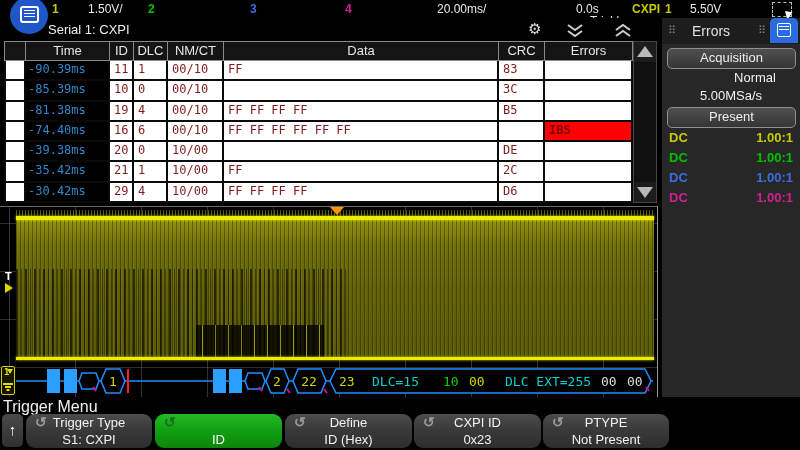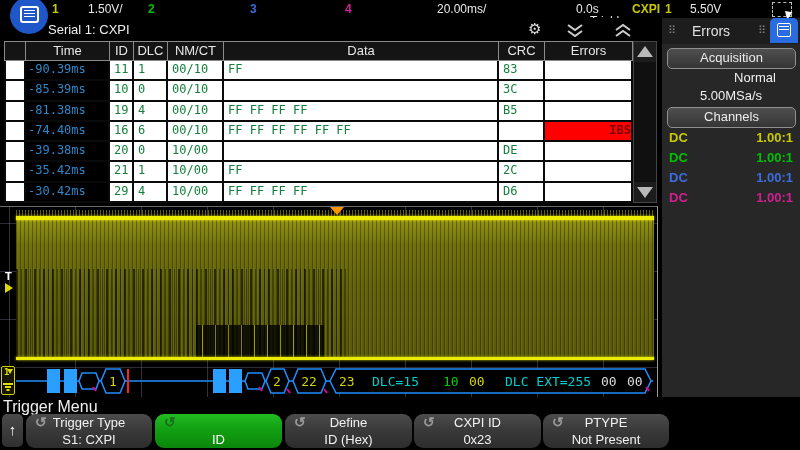--- a/index.html
+++ b/index.html
@@ -30,26 +30,26 @@
   #chev-up{left:612px;top:5px;}
 
   #stable{position:absolute;left:4px;top:23px;width:629px;height:162px;display:flex;flex-direction:column;
           font-family:"DejaVu Sans Mono",monospace;font-size:12px;}
   .trow{display:flex;flex:1;}
   .trow.head{flex:0 0 20px;font-family:"Liberation Sans",sans-serif;font-size:13px;}
   .tc{box-sizing:border-box;overflow:hidden;white-space:nowrap;}
   .head .tc{background:#141414;color:#e6e6e6;border:1px solid #8a8a8a;border-left-width:0;
             text-align:center;line-height:18px;}
   .head .tc.c0{border-left-width:1px;}
-  .body .tc{background:#fff;color:#15803d;border-right:2px solid #0a0a0a;border-bottom:2px solid #0a0a0a;
+  .body .tc{background:#fff;color:#7f1d1d;border-right:2px solid #0a0a0a;border-bottom:2px solid #0a0a0a;
             padding:1px 0 0 4px;}
   .body .tc.c0{border-left:2px solid #0a0a0a;}
   .body .tc.c1{background:#000;color:#2f86c8;padding-left:2px;}
   .c0{width:22px;} .c1{width:84px;} .c2{width:24px;} .c3{width:34px;} .c4{width:56px;}
-  .c5{width:275px;} .c6{width:46px;} .c7{width:88px;text-align:right;}
+  .c5{width:275px;} .c6{width:46px;} .c7{width:88px;}
   .tc.err-on{background:#f00 !important;color:#7a0000 !important;font-weight:bold;}
 
   #vscroll{position:absolute;left:633px;top:23px;width:24px;height:162px;background:#101010;border:1px solid #444;box-sizing:border-box;}
   .sbtn{position:absolute;left:0;width:22px;height:20px;background:#1c1c1c;}
   .sbtn .tri-up{position:absolute;left:3px;top:4px;width:0;height:0;border-left:8px solid transparent;
        border-right:8px solid transparent;border-bottom:11px solid #b9b9b9;}
   .sbtn .tri-dn{position:absolute;left:3px;top:5px;width:0;height:0;border-left:8px solid transparent;
        border-right:8px solid transparent;border-top:11px solid #b9b9b9;}
   #sb-up{top:0;} #sb-dn{bottom:0;}
 
@@ -273,21 +273,21 @@
       <div id="sb-tab">
         <div class="doc">
             <i></i>
             <i></i>
           </div>
       </div>
     </div>
     <div class="sb-btn" style="top:30px;">Acquisition</div>
     <div class="sb-text" style="top:52px;margin-left:24px;">Normal</div>
     <div class="sb-text" style="top:70px;">5.00MSa/s</div>
-    <div class="sb-btn" style="top:89px;">Channels</div>
+    <div class="sb-btn" style="top:89px;">Present</div>
     <div class="chrow ch-y" style="top:112px;">
       <span class="cpl">DC</span>
       <span class="prb">1.00:1</span>
     </div>
     <div class="chrow ch-g" style="top:132px;">
       <span class="cpl">DC</span>
       <span class="prb">1.00:1</span>
     </div>
     <div class="chrow ch-b" style="top:152px;">
       <span class="cpl">DC</span>

